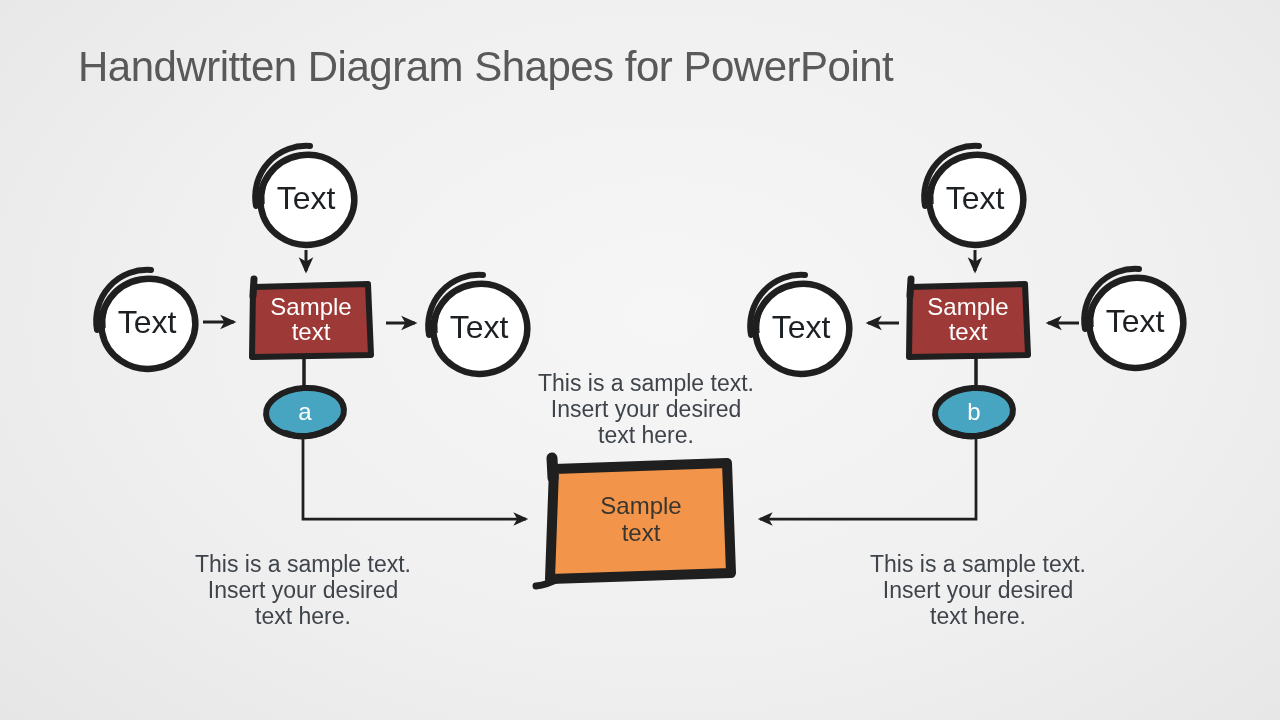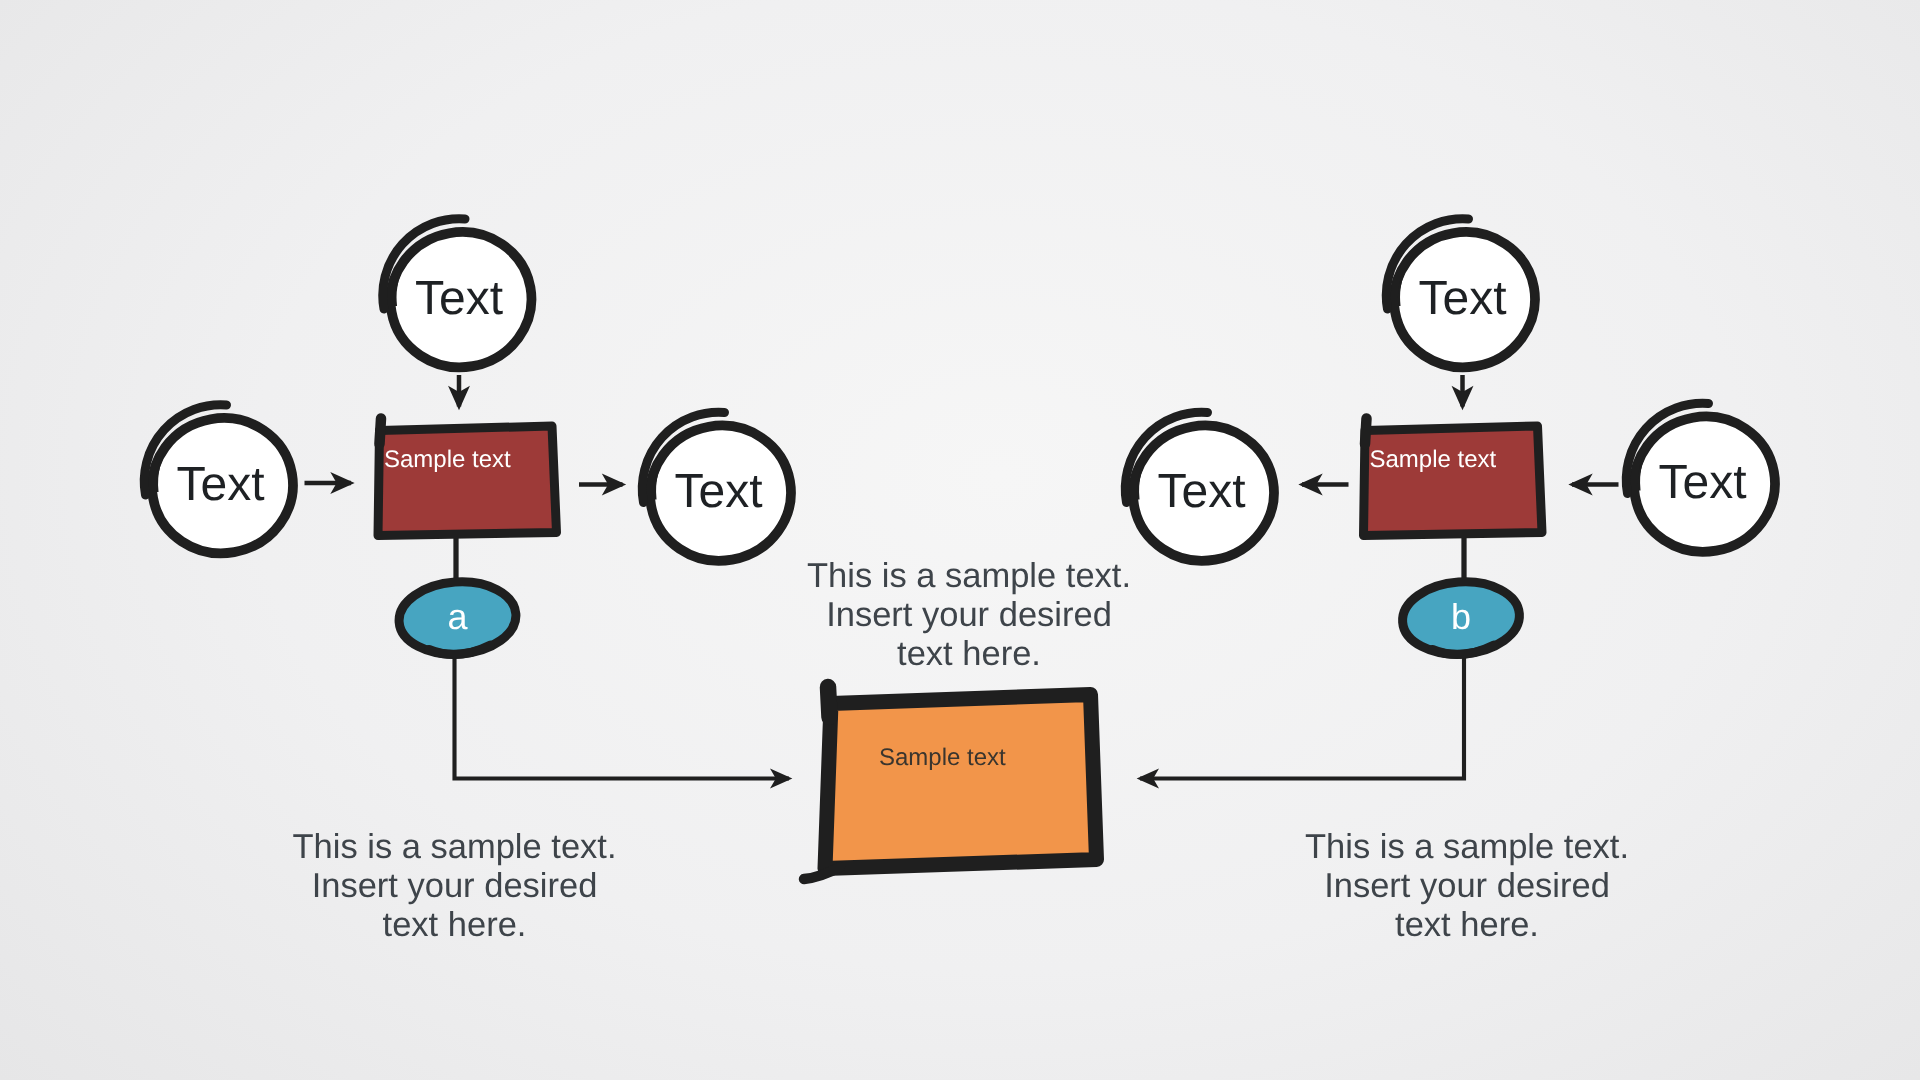--- a/index.html
+++ b/index.html
@@ -4,21 +4,21 @@
 <style>
   html,body{margin:0;padding:0;}
   body{width:1280px;height:720px;overflow:hidden;font-family:"Liberation Sans",sans-serif;}
   .slide{position:relative;width:1280px;height:720px;
     background:radial-gradient(ellipse 900px 600px at 52% 44%, var(--bgCenter) 0%, #f0f0f1 55%, var(--bgEdge) 100%);}
   .canvas{position:absolute;left:0;top:0;}
   .abs{position:absolute;}
   .page-title{left:78px;top:42px;width:980px;font-size:42px;line-height:50px;
     color:var(--titleColor);letter-spacing:-0.5px;font-weight:400;}
   .circle-label{width:120px;text-align:center;font-size:32px;line-height:30px;color:var(--circleText);}
-  .box-label{width:110px;text-align:left;font-size:16px;line-height:25px;color:var(--boxText);}
+  .box-label{width:110px;text-align:center;font-size:24px;line-height:25px;color:var(--boxText);}
   .box-label.on-orange{color:var(--orangeText);line-height:27px;}
   .connector-label{width:60px;text-align:center;font-size:24px;line-height:28px;color:#ffffff;}
   .caption{width:224px;text-align:center;font-size:23px;line-height:26px;color:var(--captionColor);}
   
   .circle-body{fill:#ffffff;stroke:var(--ink);stroke-width:6.5px;}
   .circle-accent{fill:none;stroke:var(--ink);stroke-width:6px;stroke-linecap:round;}
   .circle-hairline{fill:none;stroke:var(--ink);stroke-width:1.4px;}
   .red-box{fill:var(--red);stroke:var(--ink);stroke-width:6px;stroke-linejoin:round;}
   .orange-box{fill:var(--orange);stroke:var(--ink);stroke-width:10px;stroke-linejoin:round;}
   .tick{fill:none;stroke:var(--ink);stroke-linecap:round;}
@@ -73,20 +73,21 @@
     <path d="M554,469 L727,463 L731,573 L550,579 Z" class="orange-box"></path>
     <path d="M552,458 L553,478" class="tick" stroke-width="11"></path>
     <path d="M560,578 Q547,585 536,586" class="tick" stroke-width="7"></path>
 
     <ellipse cx="305" cy="412" rx="39" ry="24" transform="rotate(-4 305 412)" class="teal-ellipse"></ellipse>
     <path d="M286,433 Q305,441 327,430" class="accent-arc"></path>
     <ellipse cx="974" cy="412" rx="39" ry="24" transform="rotate(-4 974 412)" class="teal-ellipse"></ellipse>
     <path d="M955,433 Q974,441 996,430" class="accent-arc"></path>
   </svg>
 
+  <div class="abs page-title">Handwritten Diagram Shapes for PowerPoint</div>
 
   <div>
     <div class="abs circle-label" style="left:246px;top:183px;">Text</div>
     <div class="abs circle-label" style="left:87px;top:307px;">Text</div>
     <div class="abs circle-label" style="left:419px;top:312px;">Text</div>
     <div class="abs box-label" style="left:256px;top:294px;">Sample text</div>
     <div class="abs connector-label" style="left:275px;top:398px;">a</div>
     <div class="abs caption" style="left:191px;top:551px;">This is a sample text. Insert your desired text here.</div>
   </div>
 

